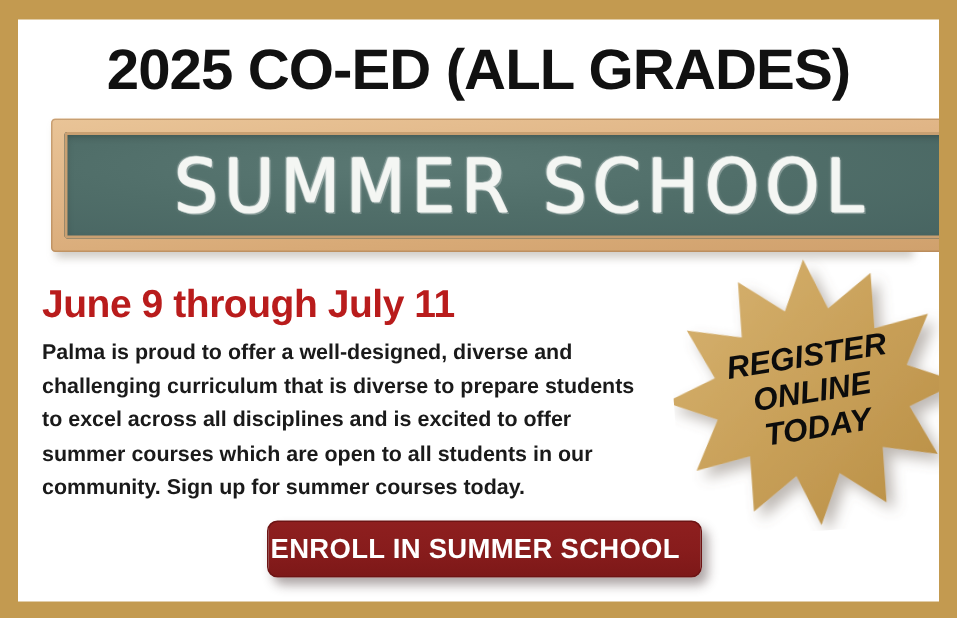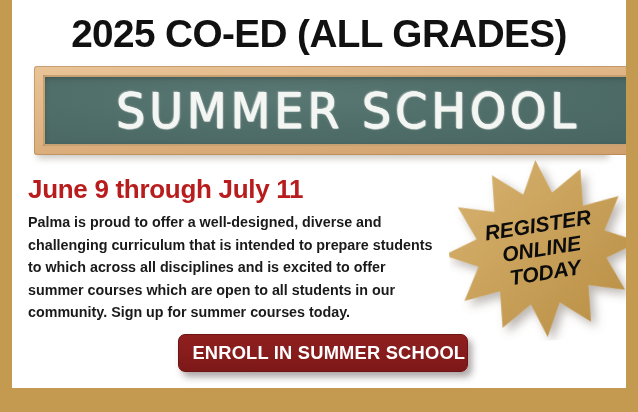--- a/index.html
+++ b/index.html
@@ -19,21 +19,21 @@
     width: 638px;
     height: 412px;
     box-sizing: border-box;
     background: #c39a50;
     overflow: hidden;
   }
 
   .inner-canvas {
     position: absolute;
     left: 12px;
-    top: 0;
+    top: 13px;
     width: 614px;
     height: 388px;
     background: #ffffff;
     overflow: hidden;
   }
 
   
   .headline {
     position: absolute;
     left: 0;
@@ -202,21 +202,21 @@
     top: 0;
     width: 290px;
     height: 38px;
     box-sizing: border-box;
     background: linear-gradient(180deg, #8e1f1f 0%, #871c1c 55%, #7d1818 100%);
     border: 1px solid #6d1414;
     border-radius: 7px;
     box-shadow: 4px 5px 7px rgba(60,40,40,0.42);
     display: flex;
     align-items: center;
-    justify-content: flex-end;
+    justify-content: flex-start;
     cursor: pointer;
   }
   .cta-text {
     font-family: "Liberation Sans", sans-serif;
     font-weight: bold;
     font-size: 18.5px;
     letter-spacing: 0.2px;
     color: #ffffff;
     white-space: nowrap;
     transform: scaleX(0.99);
@@ -235,21 +235,21 @@
       <div class="chalkboard-shadow"></div>
       <div class="chalkboard-frame">
         <div class="chalkboard-inner">
           <div class="chalk-text">SUMMER SCHOOL</div>
         </div>
       </div>
     </div>
 
     <div class="date-heading">June 9 through July 11</div>
 
-    <div class="body-copy">Palma is proud to offer a well-designed, diverse and challenging curriculum that is intended to prepare students to which across all disciplines and is excited to offer summer courses which are open to all students in our community. Sign up for summer courses today.</div>
+    <div class="body-copy">Palma is proud to offer a well-designed, diverse and challenging curriculum that is diverse to prepare students to excel across all disciplines and is excited to offer summer courses which are open to all students in our community. Sign up for summer courses today.</div>
 
     <div class="burst-wrap">
       <svg class="burst-svg" viewBox="0 0 200 200">
         <defs>
           <linearGradient id="burstGrad" x1="0%" y1="0%" x2="100%" y2="100%">
             <stop offset="0%" stop-color="#d8b473"></stop>
             <stop offset="45%" stop-color="#caa25b"></stop>
             <stop offset="100%" stop-color="#b78c42"></stop>
           </linearGradient>
           <filter id="burstShadow" x="-25%" y="-25%" width="150%" height="150%">

